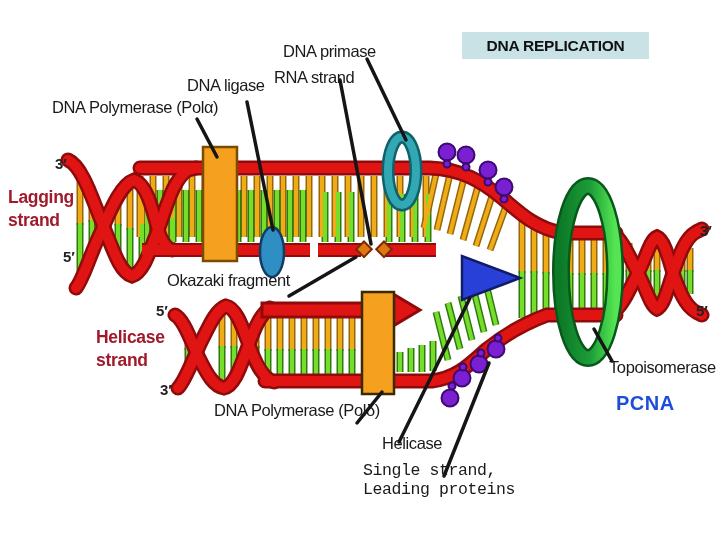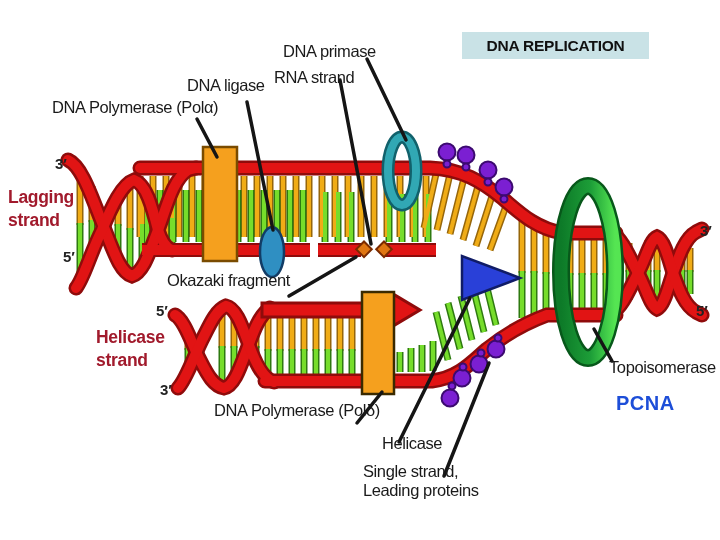--- a/index.html
+++ b/index.html
@@ -198,21 +198,21 @@
 
   <div class="prime" style="left:156px;top:302px;">5′</div>
   <div class="strand-name" style="left:96px;top:326px;width:66px;">
     <div>Helicase</div>
     <div>strand</div>
   </div>
   <div class="prime" style="left:160px;top:381px;">3′</div>
 
   <div class="lbl" style="left:214px;top:401px;">DNA Polymerase (Polδ)</div>
   <div class="lbl" style="left:336px;top:434px;margin-left:46px;">Helicase</div>
-  <div class="lbl" style="left:363px;top:462px;">
+  <div class="lbl" style="left:363px;top:462px;font-family:Liberation Mono, monospace;">
     <div>Single strand,</div>
     <div>Leading proteins</div>
   </div>
 
   <div class="lbl" style="left:609px;top:358px;">Topoisomerase</div>
   <div class="pcna">PCNA</div>
 
   <div class="prime" style="left:700px;top:222px;">3′</div>
   <div class="prime" style="left:696px;top:302px;">5′</div>
 </div>

